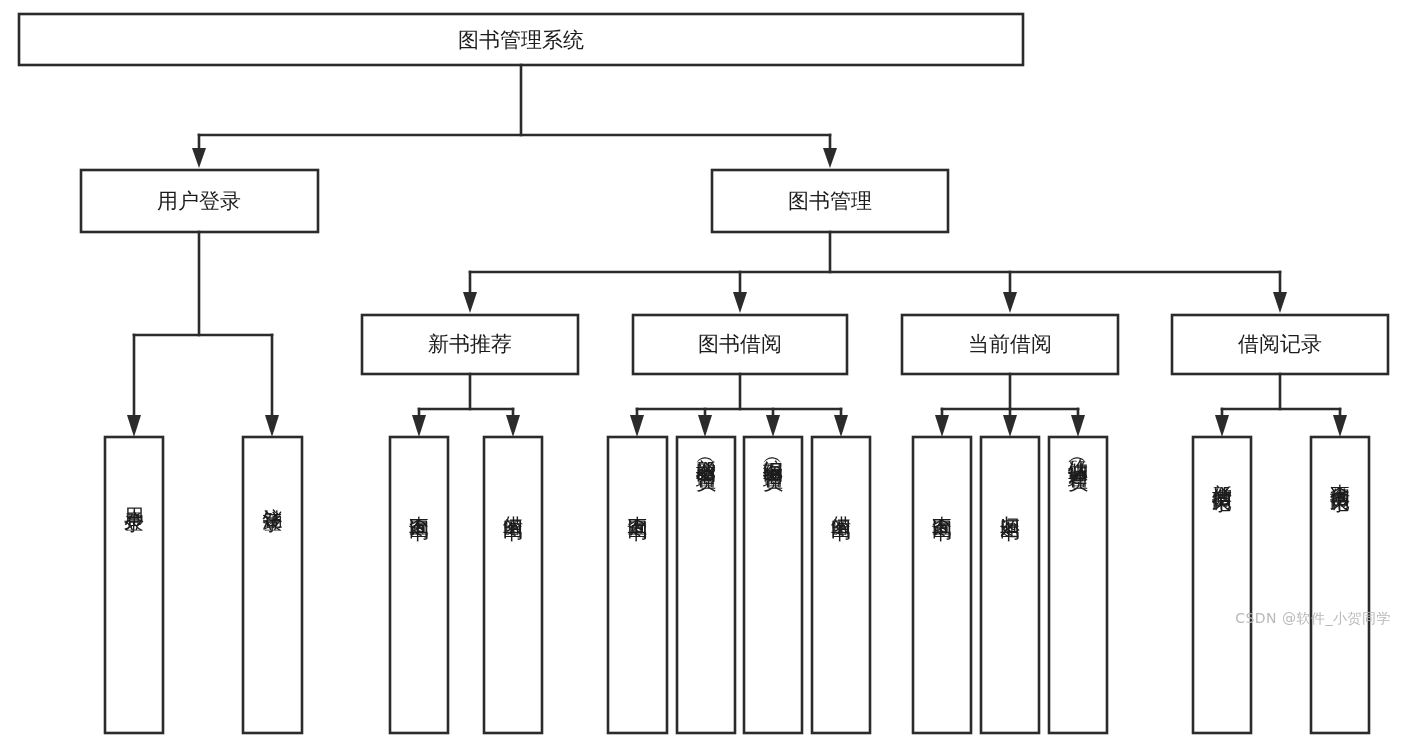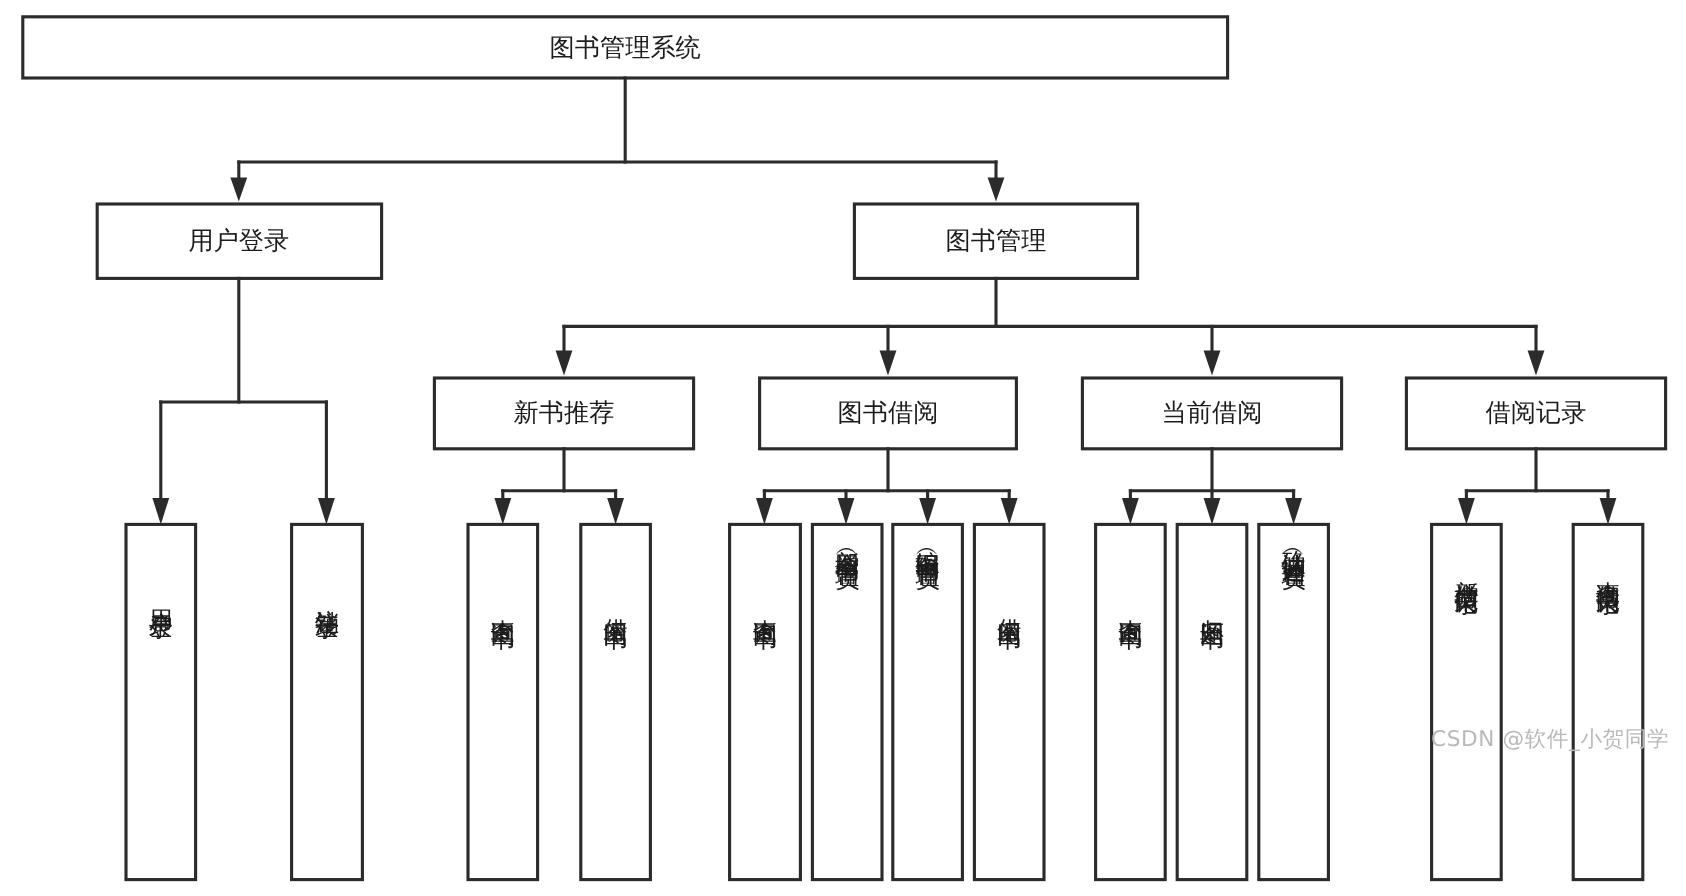--- a/index.html
+++ b/index.html
@@ -64,21 +64,21 @@
     line-height: 1.05;
     color: #1c1c1c;
     letter-spacing: 2px;
     white-space: nowrap;
   }
   .watermark {
     position: absolute;
     right: 14px;
     bottom: 4px;
     font-family: "DejaVu Sans", "Liberation Sans", sans-serif;
-    font-size: 18px;
+    font-size: 14px;
     color: #b9b9b9;
     letter-spacing: 0.5px;
     white-space: nowrap;
   }
 </style>
 </head>
 <body>
 
 <div id="diagram-root">
 

